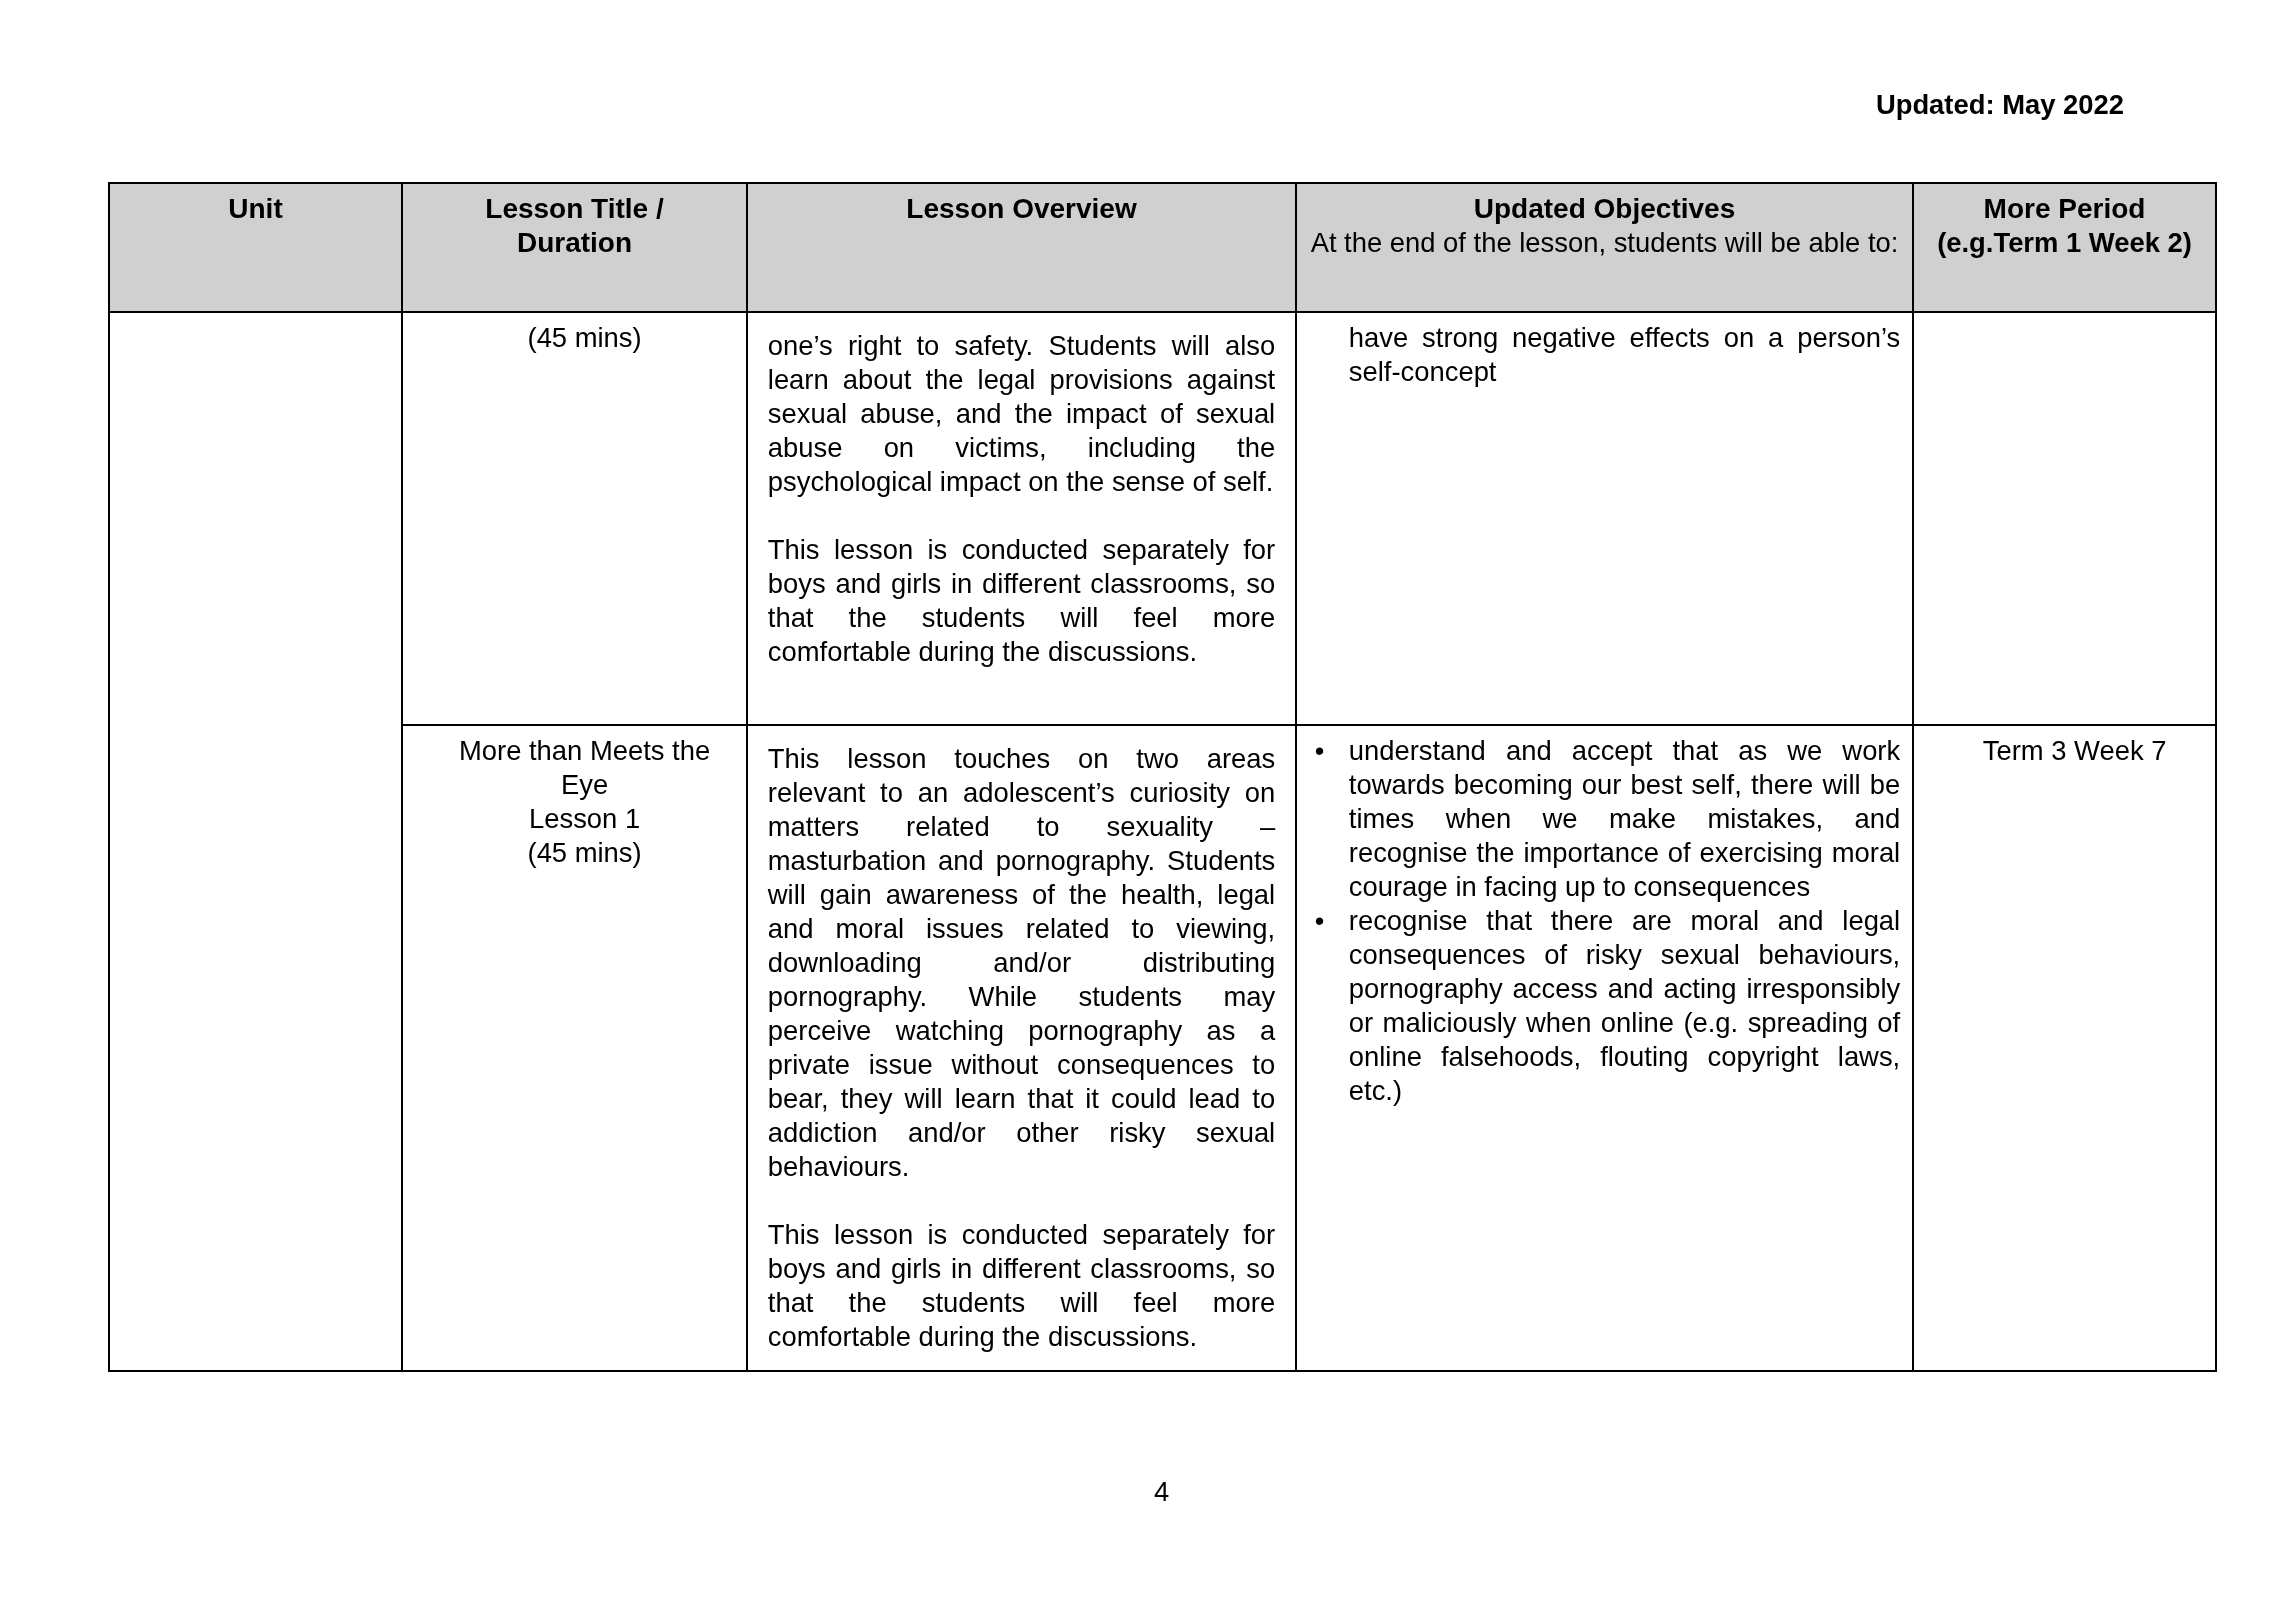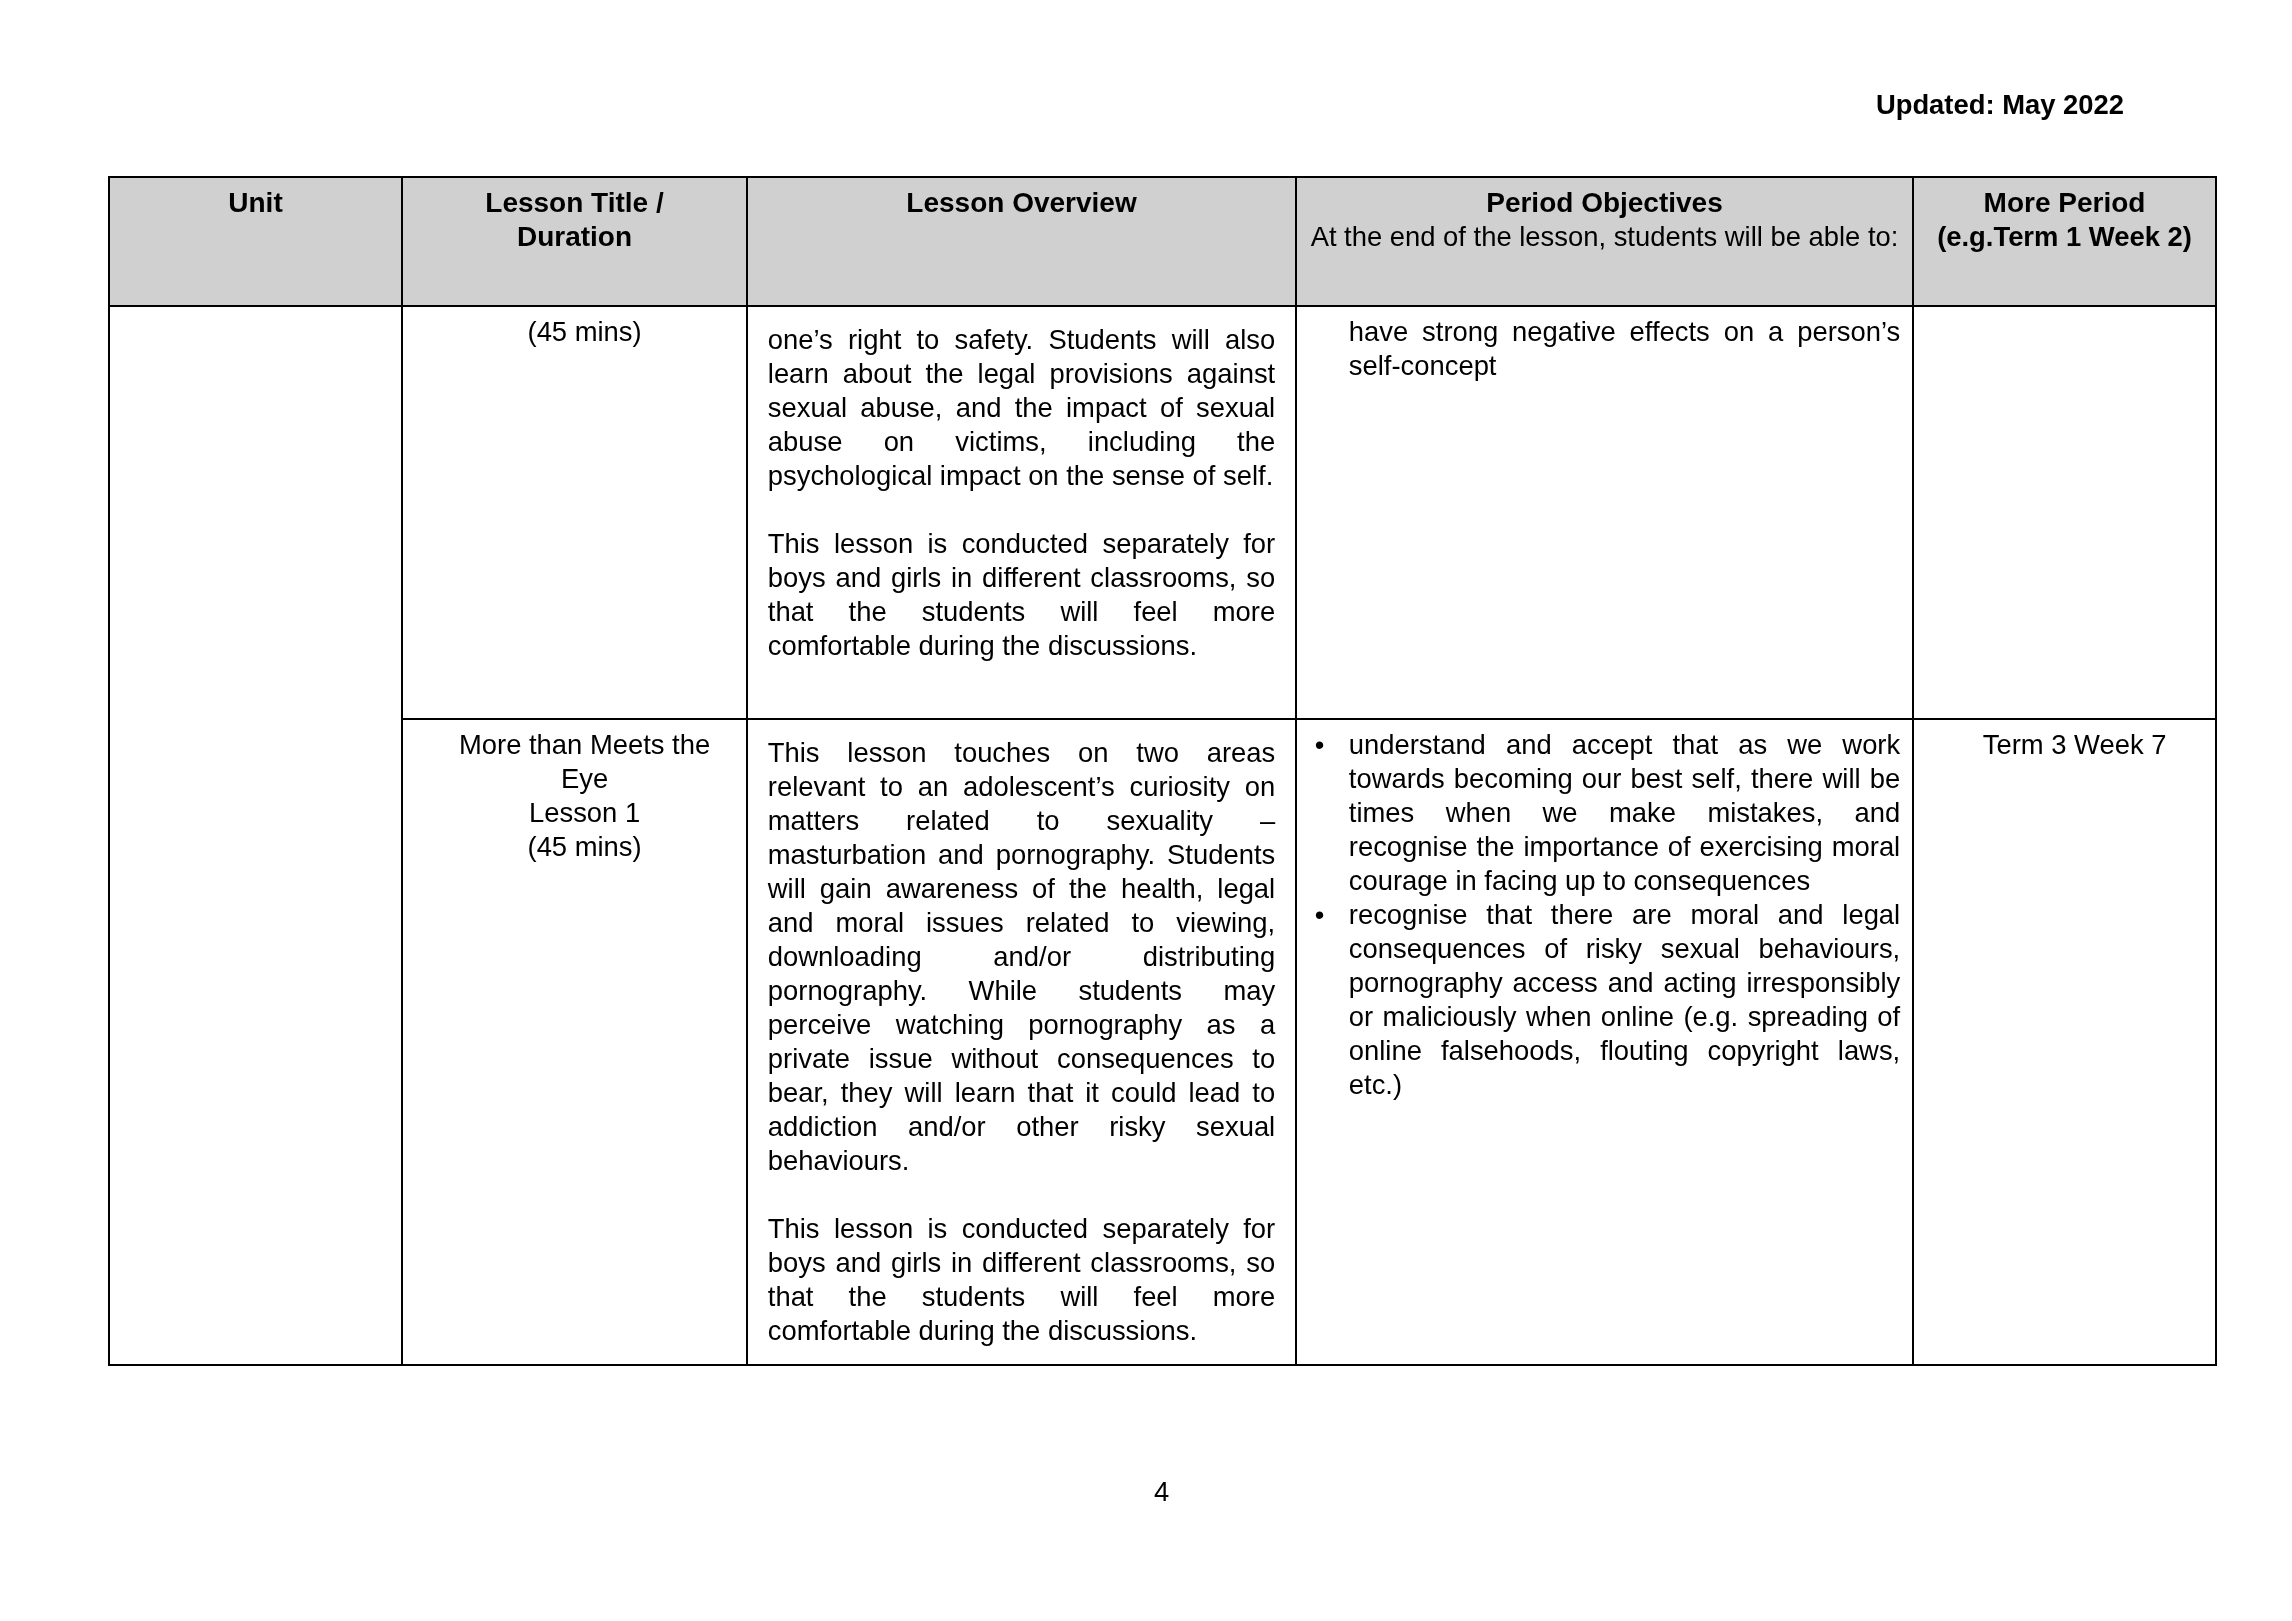--- a/index.html
+++ b/index.html
@@ -10,21 +10,21 @@
     background: #ffffff; color: #000000;
     font-family: "Liberation Sans", sans-serif;
     position: relative; overflow: hidden;
   }
   .updated {
     position: absolute; top: 88px; right: 169px;
     font-weight: bold; font-size: 27.4px; line-height: 34px;
     white-space: nowrap;
   }
   table.lesson-table {
-    position: absolute; left: 108px; top: 176px;
+    position: absolute; left: 108px; top: 182px;
     width: 2107px; border-collapse: collapse; table-layout: fixed;
   }
   .lesson-table th, .lesson-table td {
     border: 2.9px solid #000000;
     vertical-align: top;
     font-size: 27.4px; line-height: 34px;
     padding: 7.8px 11.8px;
   }
   .lesson-table th {
     background: var(--header-bg);
@@ -70,21 +70,21 @@
   </colgroup>
   <tbody>
     <tr class="hdr-row">
       <th>Unit</th>
       <th>
         <div>Lesson Title /</div>
         <div>Duration</div>
       </th>
       <th>Lesson Overview</th>
       <th>
-        <div>Period Objectives</div>
+        <div>Updated Objectives</div>
         <div class="hdr-sub">At the end of the lesson, students will be able to:</div>
       </th>
       <th>
         <div>More Period</div>
         <div class="hdr-sub-bold">(e.g.Term 1 Week 2)</div>
       </th>
     </tr>
 
     <tr class="row-1">
       <td rowspan="2"></td>

